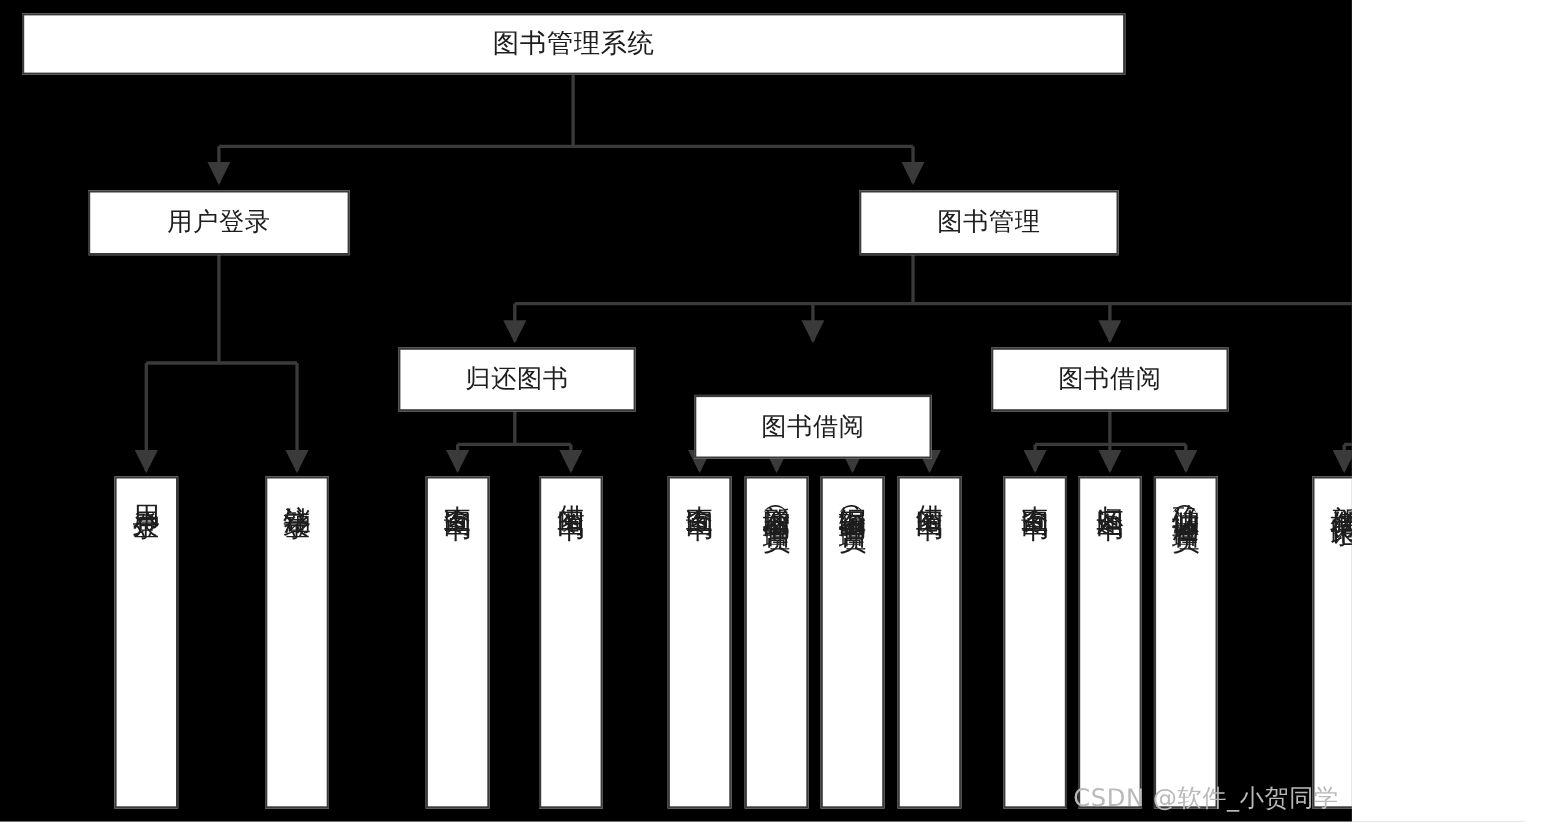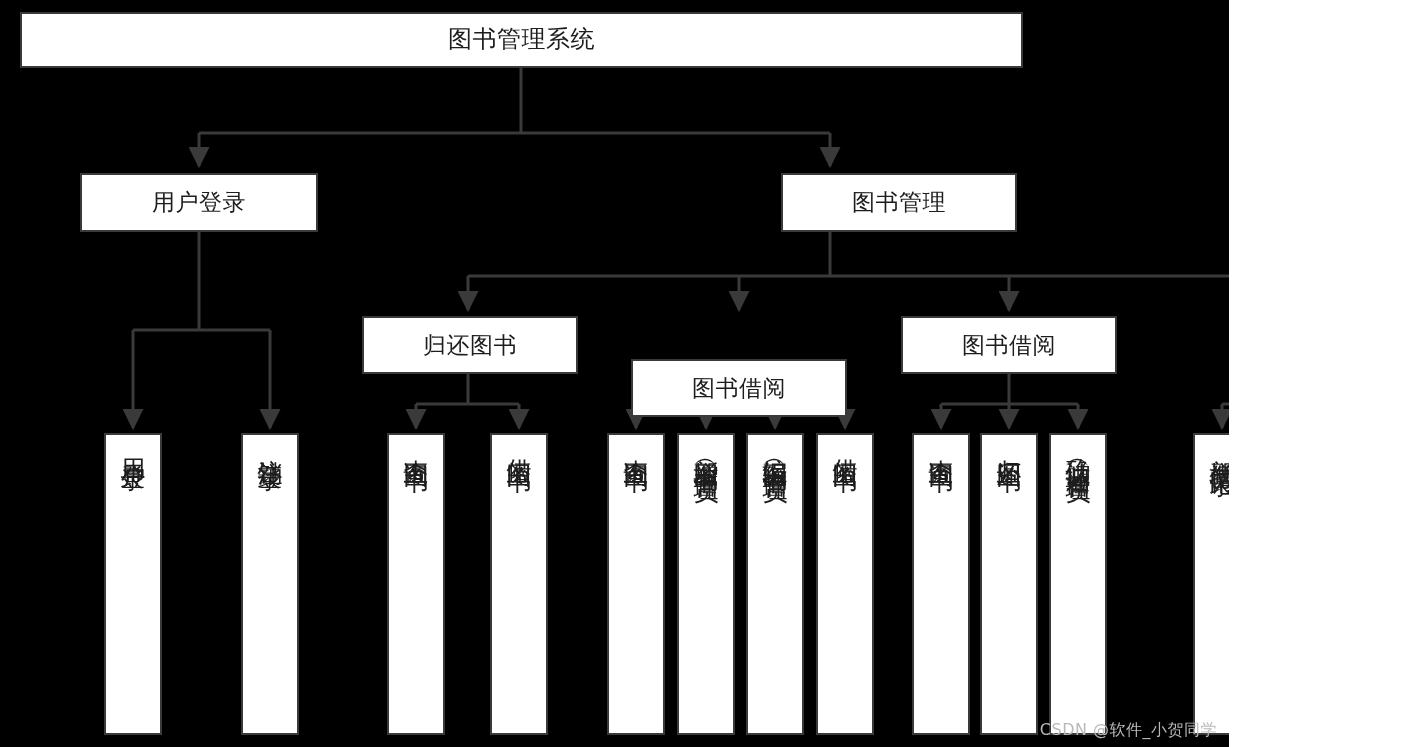--- a/index.html
+++ b/index.html
@@ -61,21 +61,21 @@
     text-orientation: upright;
     font-size: 25px;
     line-height: 1.0;
     letter-spacing: 3px;
     white-space: pre;
   }
   .watermark {
     position: absolute;
     right: 12px;
     bottom: 6px;
-    font-size: 16px;
+    font-size: 22px;
     color: #b9b9b9;
     letter-spacing: 0.5px;
     z-index: 5;
     white-space: nowrap;
   }
 </style>
 </head>
 <body>
 
 <div id="canvas">

